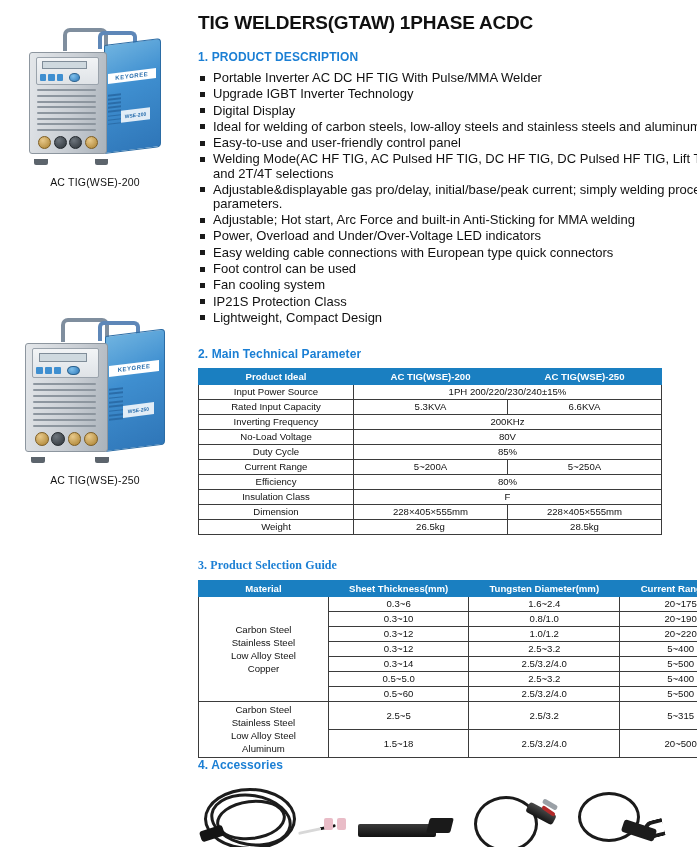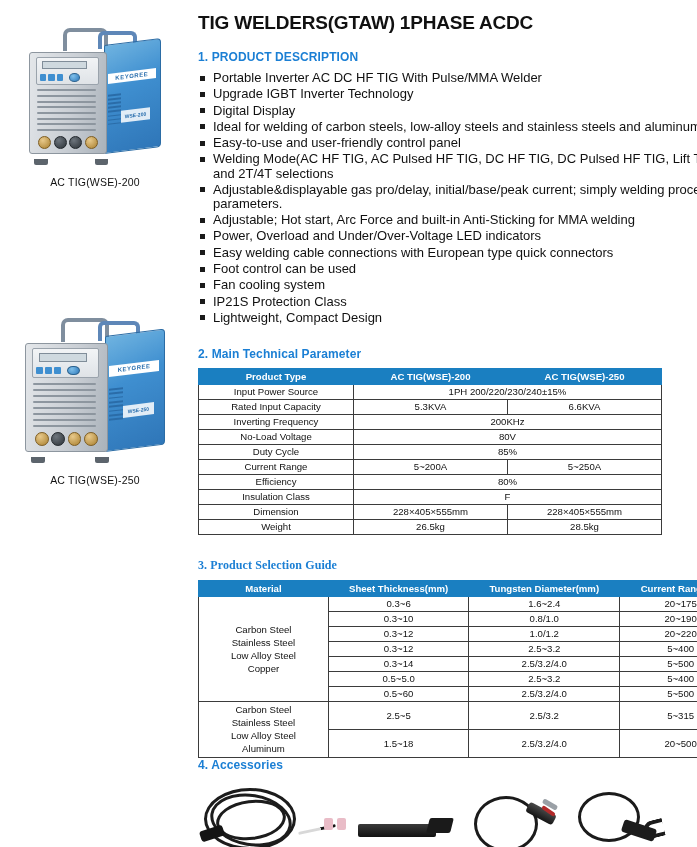--- a/index.html
+++ b/index.html
@@ -366,21 +366,21 @@
         <li>Foot control can be used</li>
         <li>Fan cooling system</li>
         <li>IP21S Protection Class</li>
         <li>Lightweight, Compact Design</li>
       </ul>
 
     <div class="section-head sec2">2. Main Technical Parameter</div>
     <table class="spec">
       <thead>
         <tr>
-          <th>Product Type</th>
+          <th>Product Ideal</th>
           <th class="sep">AC TIG(WSE)-200</th>
           <th class="sep">AC TIG(WSE)-250</th>
         </tr>
       </thead>
       <tbody id="spec-body">
           <tr>
             <td class="label">Input Power Source</td>
             <td colspan="2">1PH  200/220/230/240±15%</td>
           </tr>
           <tr>

